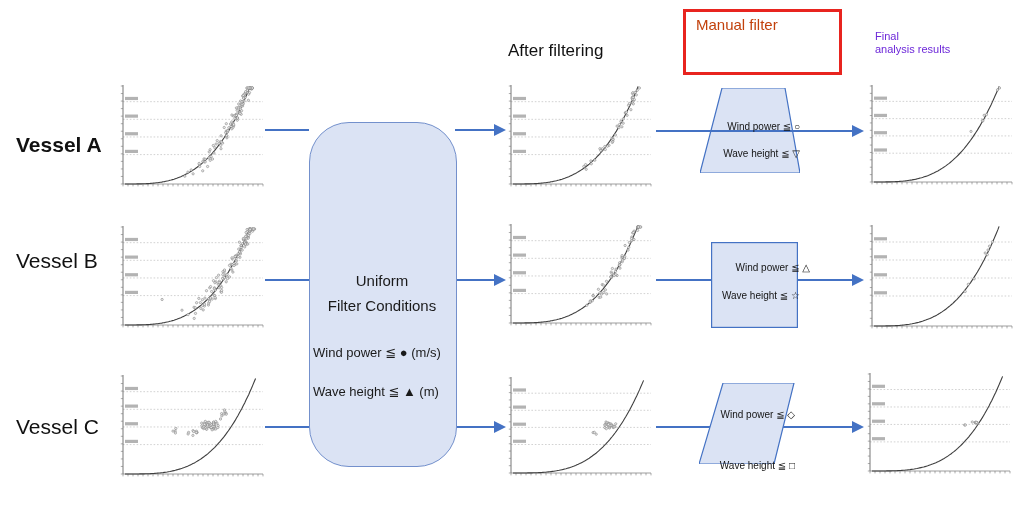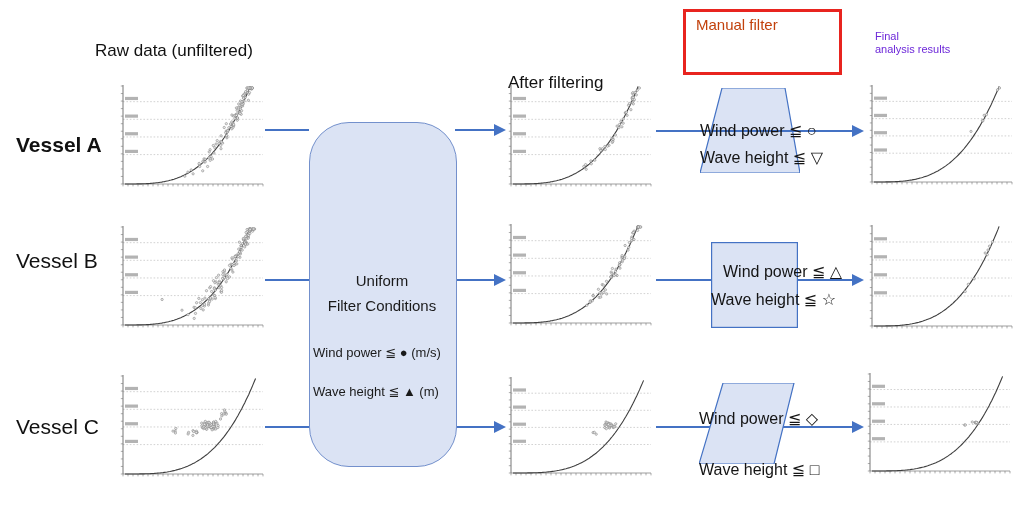--- a/index.html
+++ b/index.html
@@ -14,33 +14,32 @@
   .hdr4 div{font-size:11px;line-height:1.15;color:#6d28d9;}
   .centerbox{position:absolute;left:309px;top:122px;width:146px;height:343px;
              background:#dbe3f4;border:1.5px solid #7390cc;border-radius:40px;z-index:2;}
   .cb-title{position:absolute;left:309px;width:146px;text-align:center;font-size:15px;z-index:3;}
   .cb-cond{position:absolute;left:313px;width:142px;font-size:13px;white-space:nowrap;z-index:3;}
   .aline{position:absolute;height:2px;background:#4472c4;z-index:1;}
   .aline.over{z-index:3;}
   .ahead{position:absolute;width:0;height:0;border-left:12px solid #4472c4;
          border-top:6px solid transparent;border-bottom:6px solid transparent;z-index:1;}
   .shape-svg{position:absolute;z-index:2;}
-  .shape-text{position:absolute;font-size:16px;text-align:right;white-space:nowrap;z-index:4;color:#141414;}
+  .shape-text{position:absolute;font-size:10px;text-align:right;white-space:nowrap;z-index:4;color:#141414;}
   svg.plot{position:absolute;z-index:1;}
   .p-raw-a{left:117px;top:84px;}   .p-raw-b{left:117px;top:225px;}  .p-raw-c{left:117px;top:374px;}
   .p-filt-a{left:505px;top:84px;}  .p-filt-b{left:505px;top:223px;} .p-filt-c{left:505px;top:376px;}
   .p-final-a{left:866px;top:84px;} .p-final-b{left:866px;top:224px;}.p-final-c{left:864px;top:372px;}
 </style>
 </head>
 <body>
 
 <div class="canvas">
 
-  <div class="hdr" style="left:95px;top:41px;">Raw data (unfiltered)</div>
-  <div class="hdr" style="left:508px;top:41px;margin-top:32px;">After filtering</div>
+  <div class="hdr" style="left:508px;top:41px;">After filtering</div>
   <div class="redbox">
     <div>Manual filter</div>
   </div>
   <div class="hdr4">
     <div>Final</div>
     <div>analysis results</div>
   </div>
 
   <div class="vessel" style="top:133px;font-weight:bold;">Vessel A</div>
   <div class="vessel" style="top:249px;">Vessel B</div>

